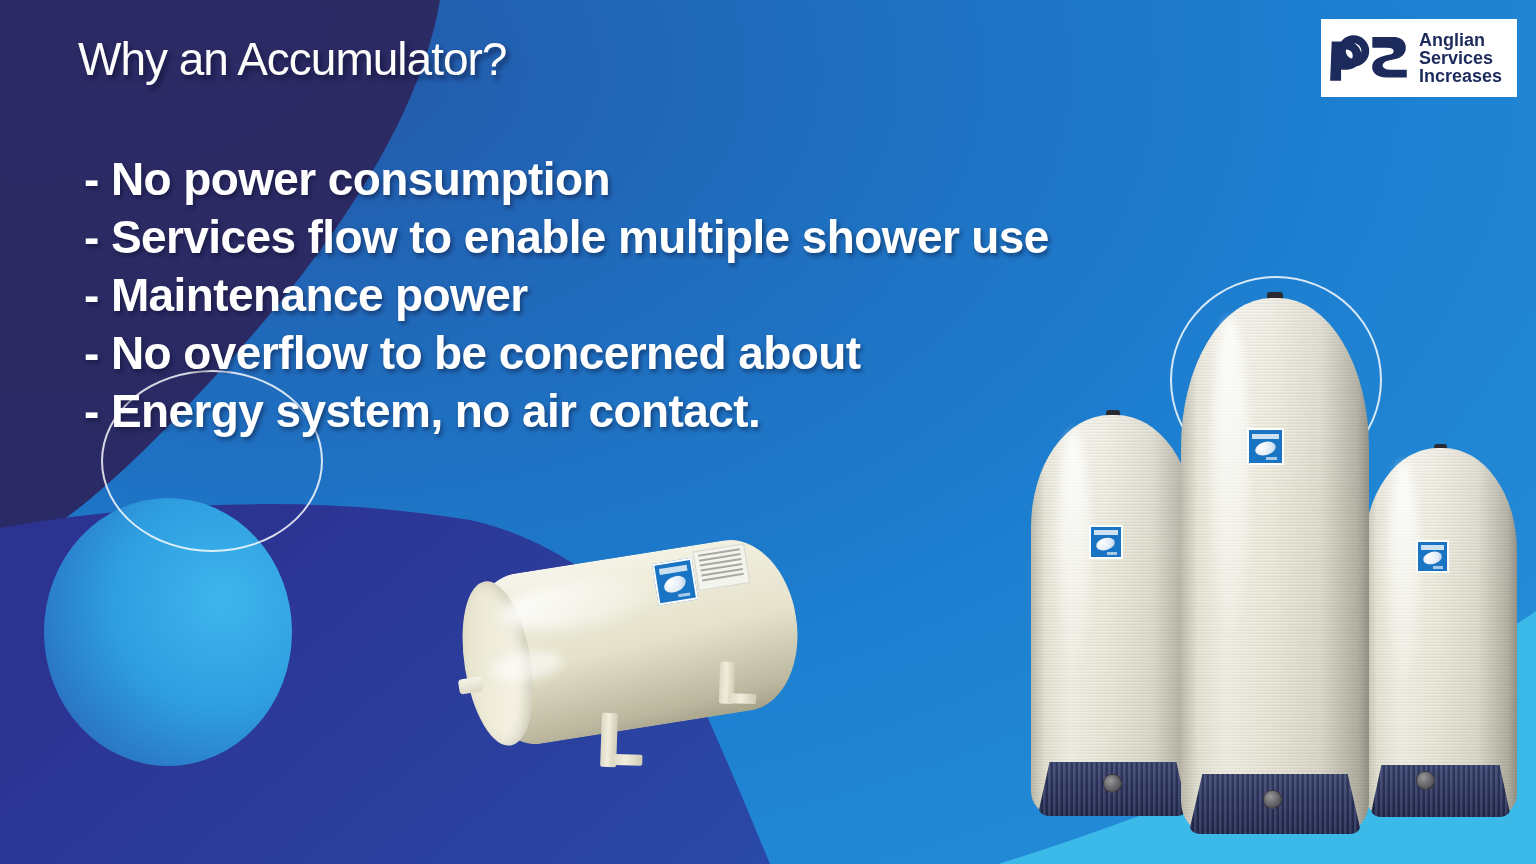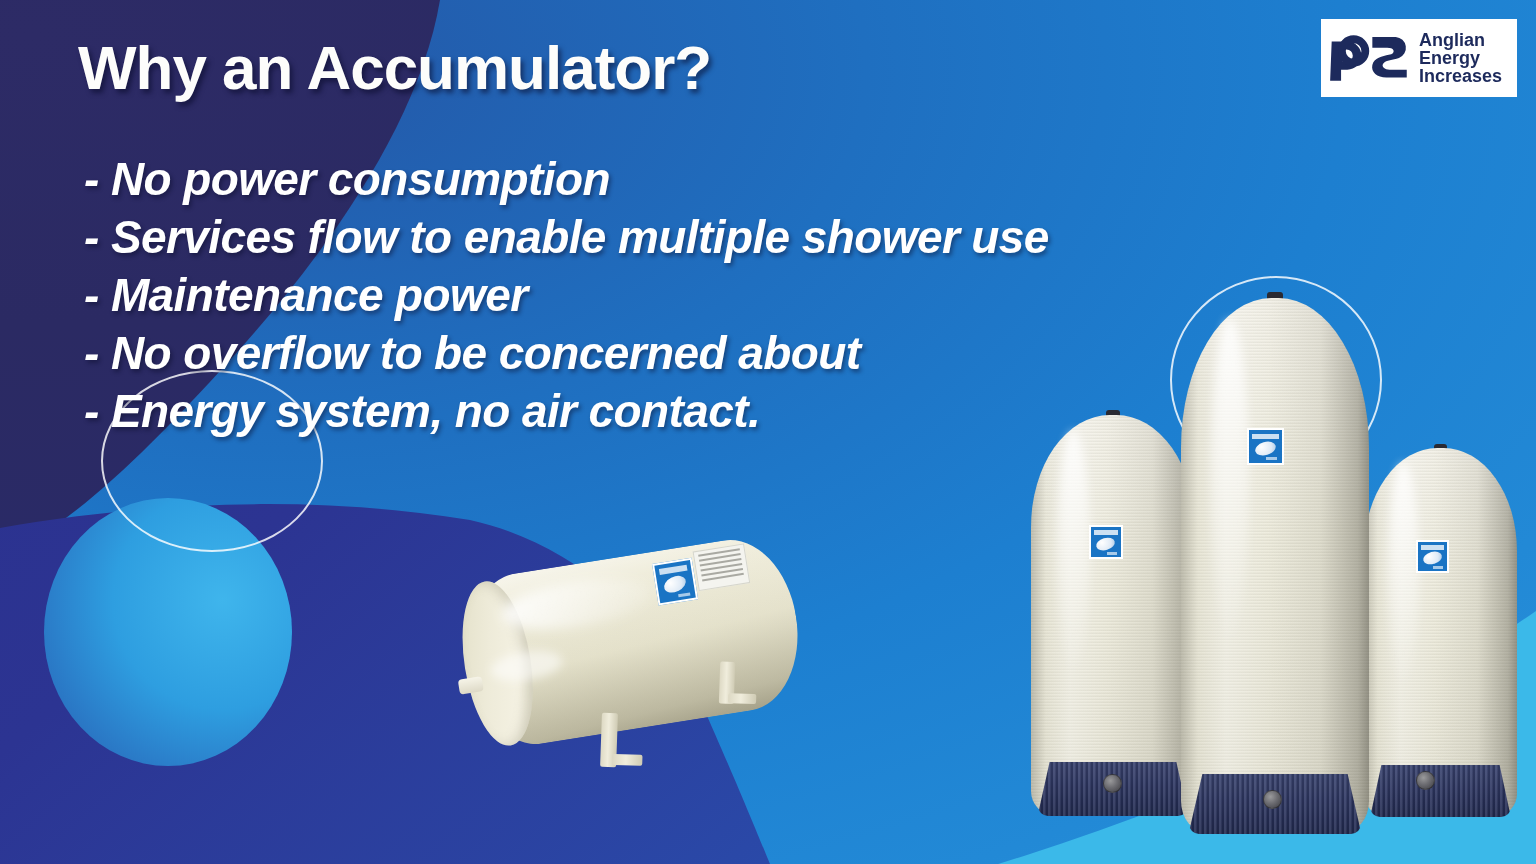--- a/index.html
+++ b/index.html
@@ -76,32 +76,31 @@
     border: 2px solid rgba(255,255,255,0.82);
     border-radius: 50%;
   }
   .ring-left  { left: 101px; top: 370px; width: 218px; height: 178px; }
   .ring-right { left: 1170px; top: 276px; width: 208px; height: 204px; }
 
   
   .title {
     position: absolute;
     left: 78px; top: 32px;
-    font-size: 62px;
-    font-weight: 700;
+    font-size: 46px;
+    font-weight: 400;
     letter-spacing: -1px;
     color: #fdfdfb;
     text-shadow: 3px 4px 5px rgba(8,10,40,0.55);
     white-space: nowrap;
   }
   .bullets {
     position: absolute;
     left: 84px; top: 150px;
     width: 1340px;
-    font-style: italic;
   }
   .bullet {
     font-size: 46px;
     font-weight: 700;
     letter-spacing: -0.6px;
     color: #ffffff;
     text-shadow: 2px 3px 4px rgba(8,10,40,0.45);
     line-height: 58px;
     white-space: nowrap;
   }
@@ -367,18 +366,18 @@
   <div class="logo-box">
     <svg class="logo-mark" viewBox="0 0 110 70">
       <g fill="#1d2a5c">
         <path d="M6 14 h20 a18 18 0 0 1 0 36 h-8 v14 h-14 z M20 24 v16 h5 a8 8 0 0 0 0 -16 z"></path>
         <path d="M34 6 a20 20 0 1 0 0 40 a20 20 0 1 0 0 -40 z M34 16 a10 10 0 1 1 0 20 a10 10 0 1 1 0 -20 z"></path>
         <path d="M58 8 h30 a14 14 0 0 1 4 27 c-8 3 -16 2 -20 7 c-3 4 2 8 8 8 h22 v10 h-26 c-12 0 -20 -7 -18 -16 c2 -9 13 -11 21 -13 c5 -1 7 -3 6 -6 c-1 -2 -4 -3 -8 -3 h-19 z"></path>
       </g>
     </svg>
     <div class="logo-words">
       <div>Anglian</div>
-      <div>Energy</div>
+      <div>Services</div>
       <div>Increases</div>
     </div>
   </div>
 
 </div>
 
 </body></html>

